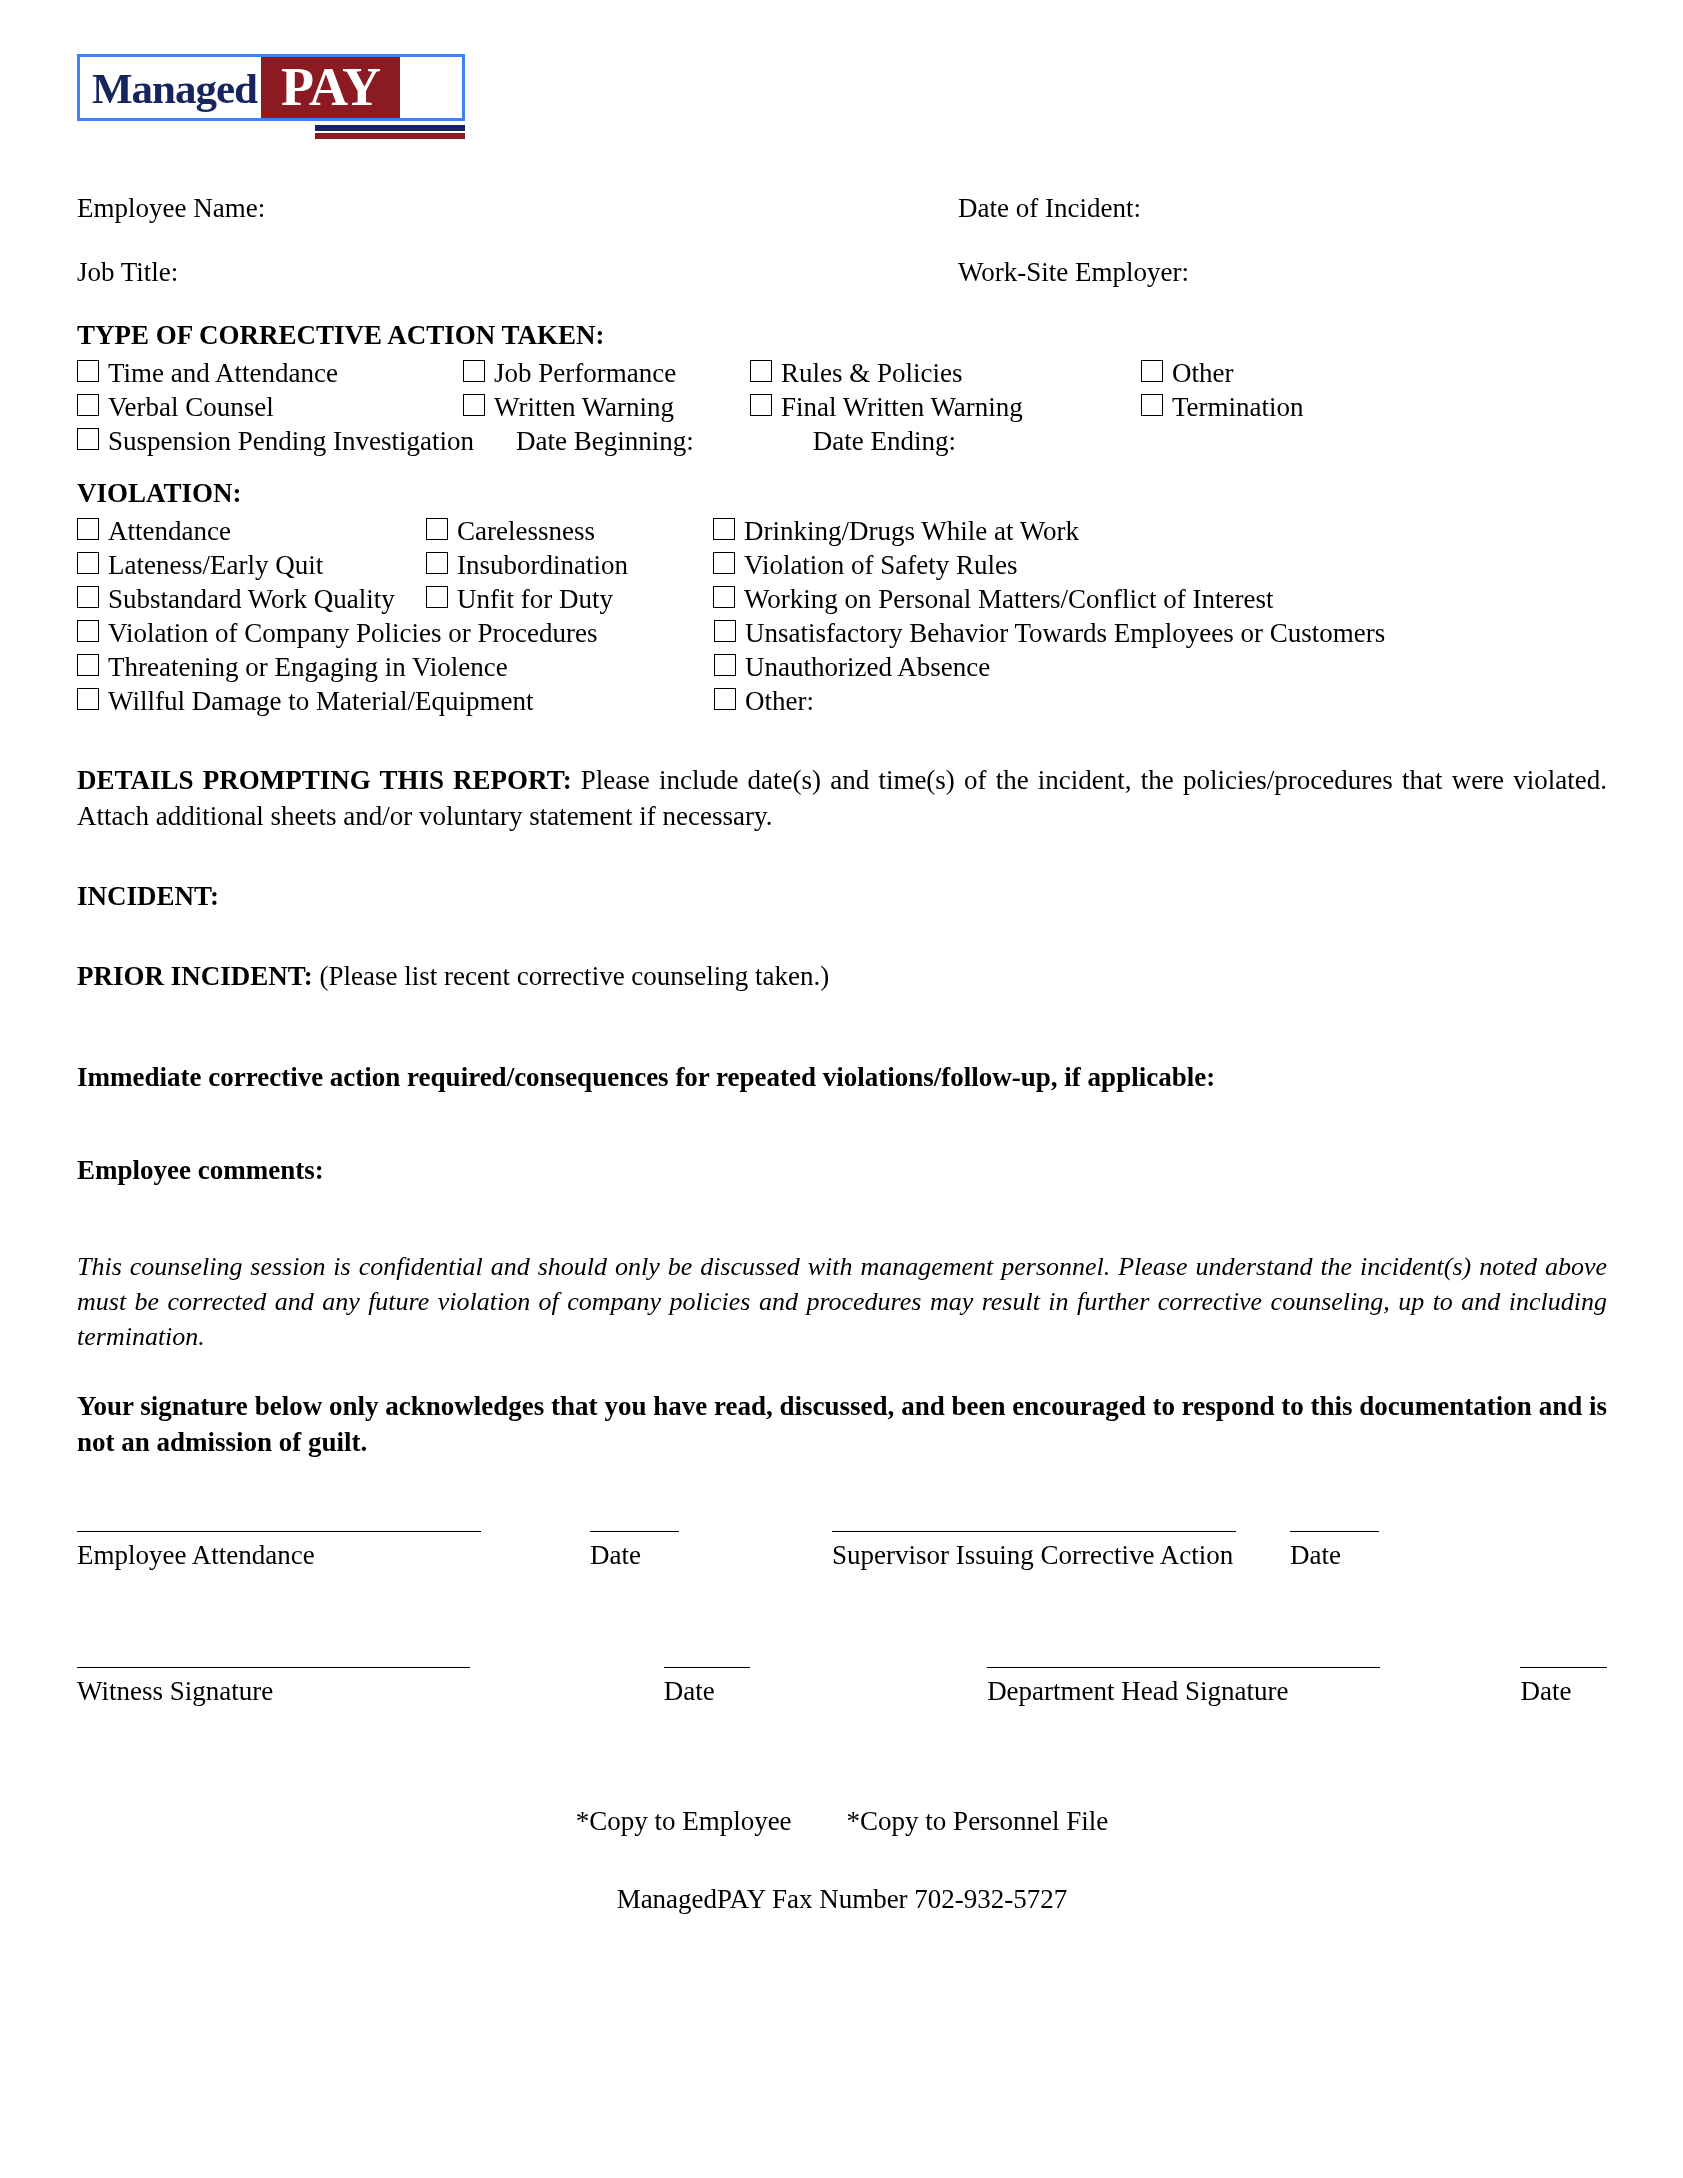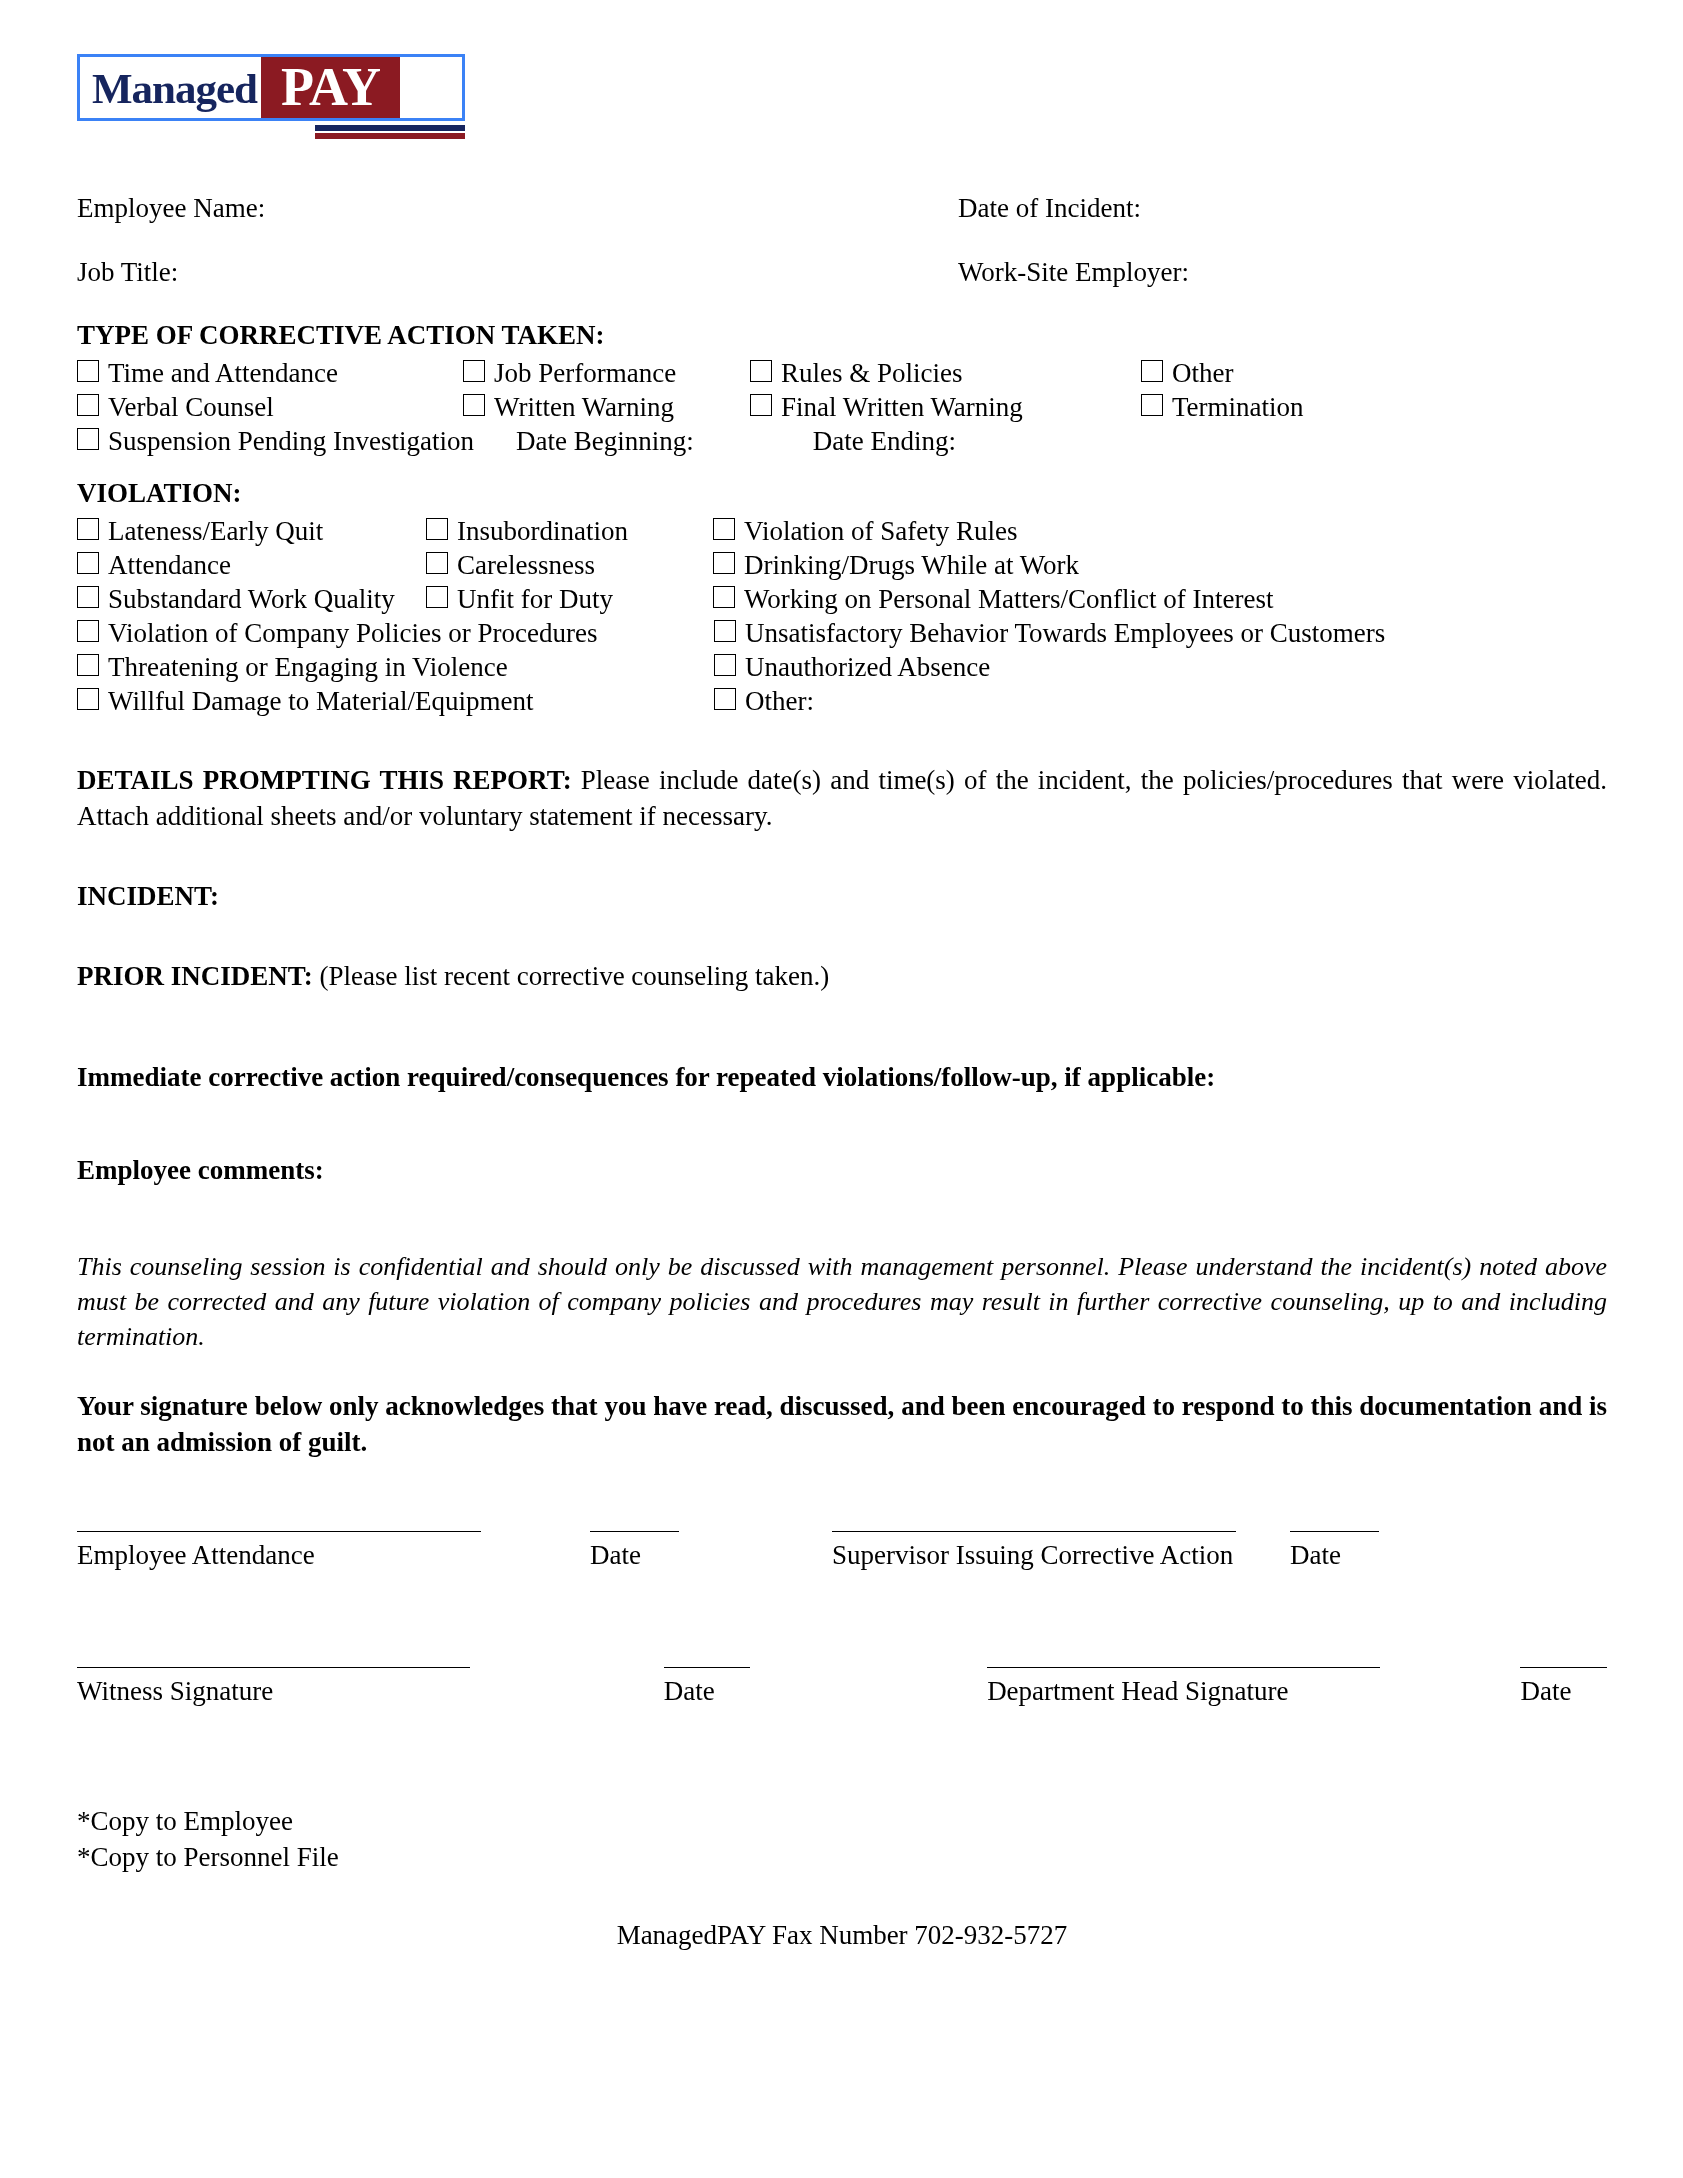--- a/index.html
+++ b/index.html
@@ -211,21 +211,20 @@
   .w-sig-long2 { width: 404px; }
   .w-gap3 { width: 54px; }
 
   
   .footer-row {
     display: flex;
     justify-content: center;
     font-size: 27px;
     line-height: 36px;
     margin-top: 95px;
-    flex-direction: column;
   }
   .footer-row .f1 { margin-right: 55px; }
   .footer-center {
     text-align: center;
     font-size: 27px;
     line-height: 36px;
     margin-top: 42px;
   }
 </style>
 </head>
@@ -305,44 +304,44 @@
         <span class="cb-label susp-date-e">Date Ending:</span>
       </div>
     </div>
 
     <div class="sec-head">VIOLATION:</div>
     <div class="violation-block">
 
       <div class="cb-row">
         <div class="cb-item v-c1">
           <span class="cb"></span>
+          <span class="cb-label">Attendance</span>
+        </div>
+        <div class="cb-item v-c2">
+          <span class="cb"></span>
+          <span class="cb-label">Carelessness</span>
+        </div>
+        <div class="cb-item v-c3">
+          <span class="cb"></span>
+          <span class="cb-label">Drinking/Drugs While at Work</span>
+        </div>
+      </div>
+
+      <div class="cb-row">
+        <div class="cb-item v-c1">
+          <span class="cb"></span>
           <span class="cb-label">Lateness/Early Quit</span>
         </div>
         <div class="cb-item v-c2">
           <span class="cb"></span>
           <span class="cb-label">Insubordination</span>
         </div>
         <div class="cb-item v-c3">
           <span class="cb"></span>
           <span class="cb-label">Violation of Safety Rules</span>
-        </div>
-      </div>
-
-      <div class="cb-row">
-        <div class="cb-item v-c1">
-          <span class="cb"></span>
-          <span class="cb-label">Attendance</span>
-        </div>
-        <div class="cb-item v-c2">
-          <span class="cb"></span>
-          <span class="cb-label">Carelessness</span>
-        </div>
-        <div class="cb-item v-c3">
-          <span class="cb"></span>
-          <span class="cb-label">Drinking/Drugs While at Work</span>
         </div>
       </div>
 
       <div class="cb-row">
         <div class="cb-item v-c1">
           <span class="cb"></span>
           <span class="cb-label">Substandard Work Quality</span>
         </div>
         <div class="cb-item v-c2">
           <span class="cb"></span>

